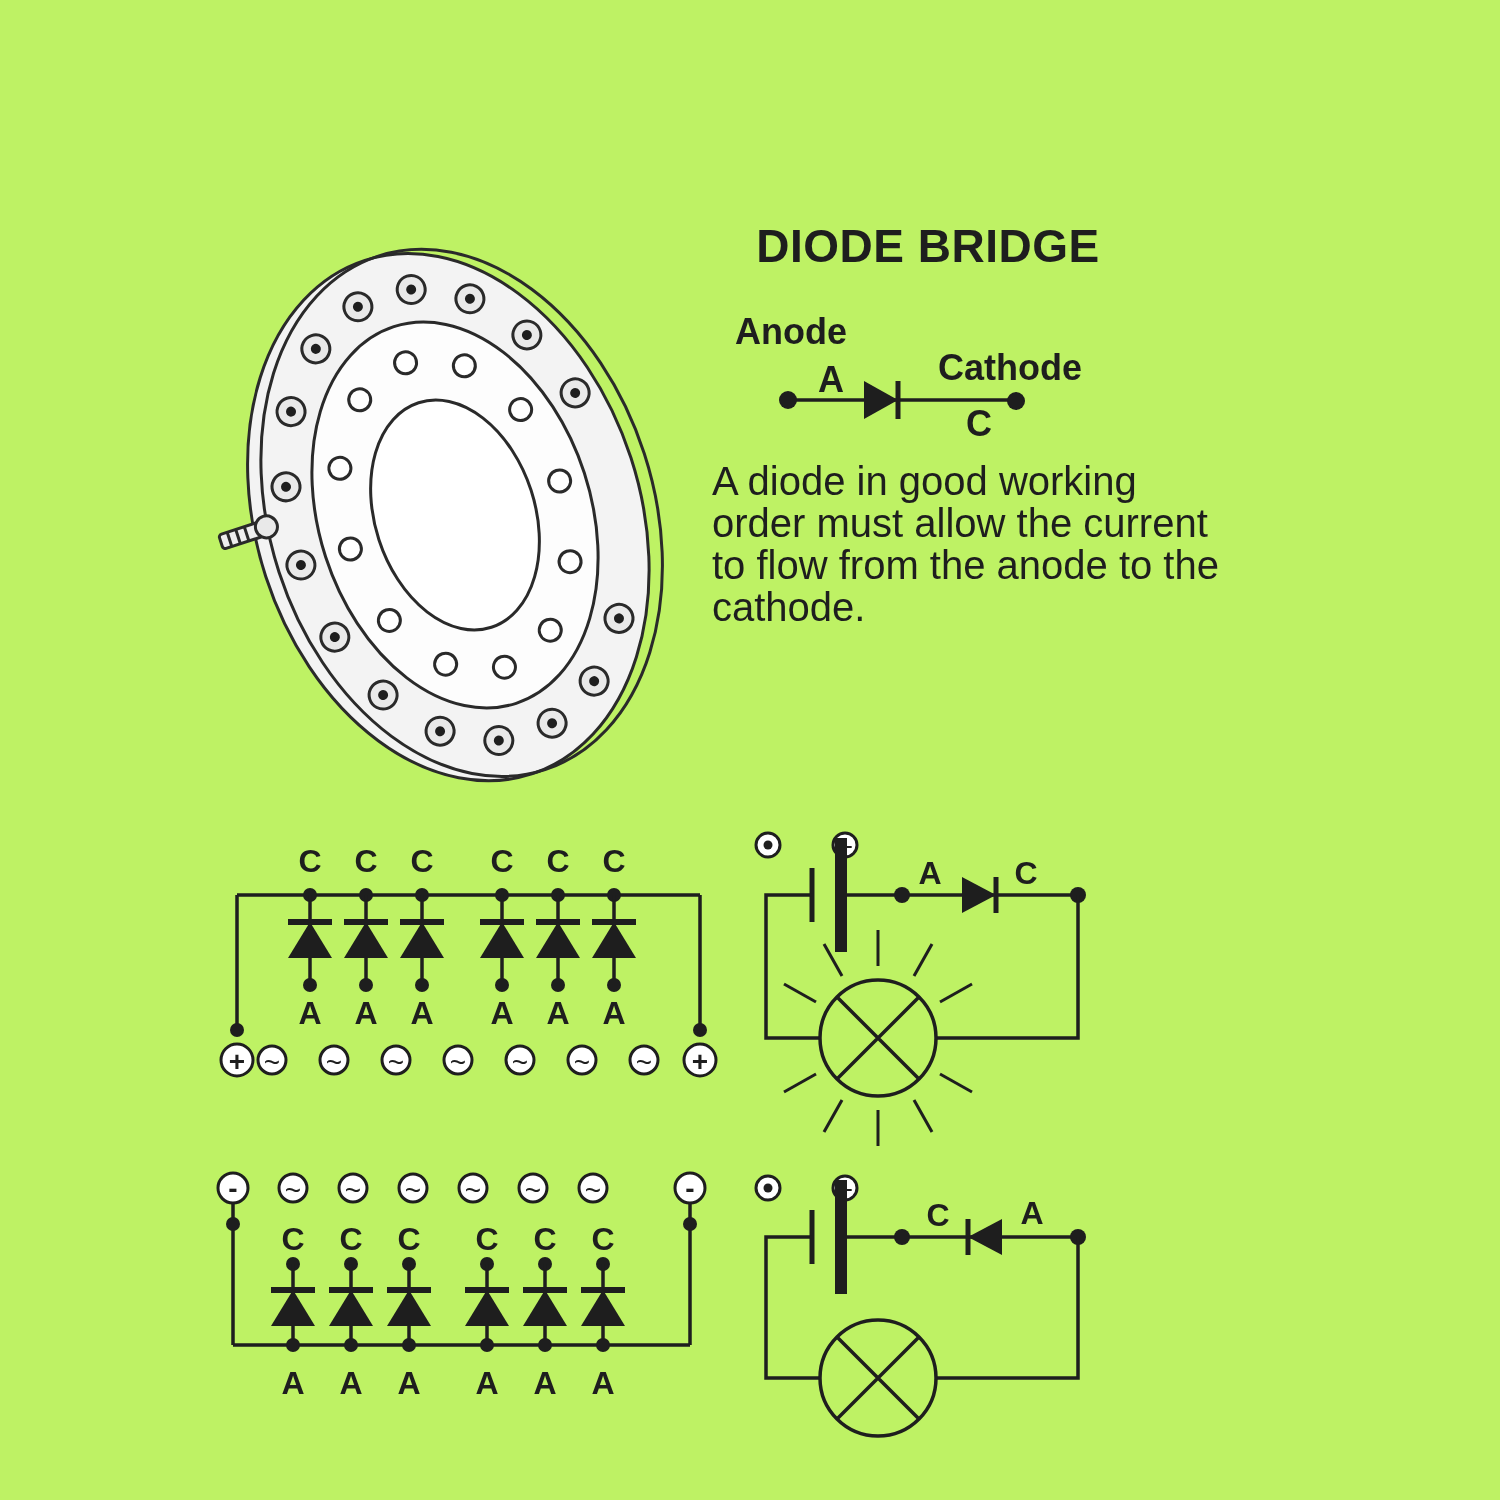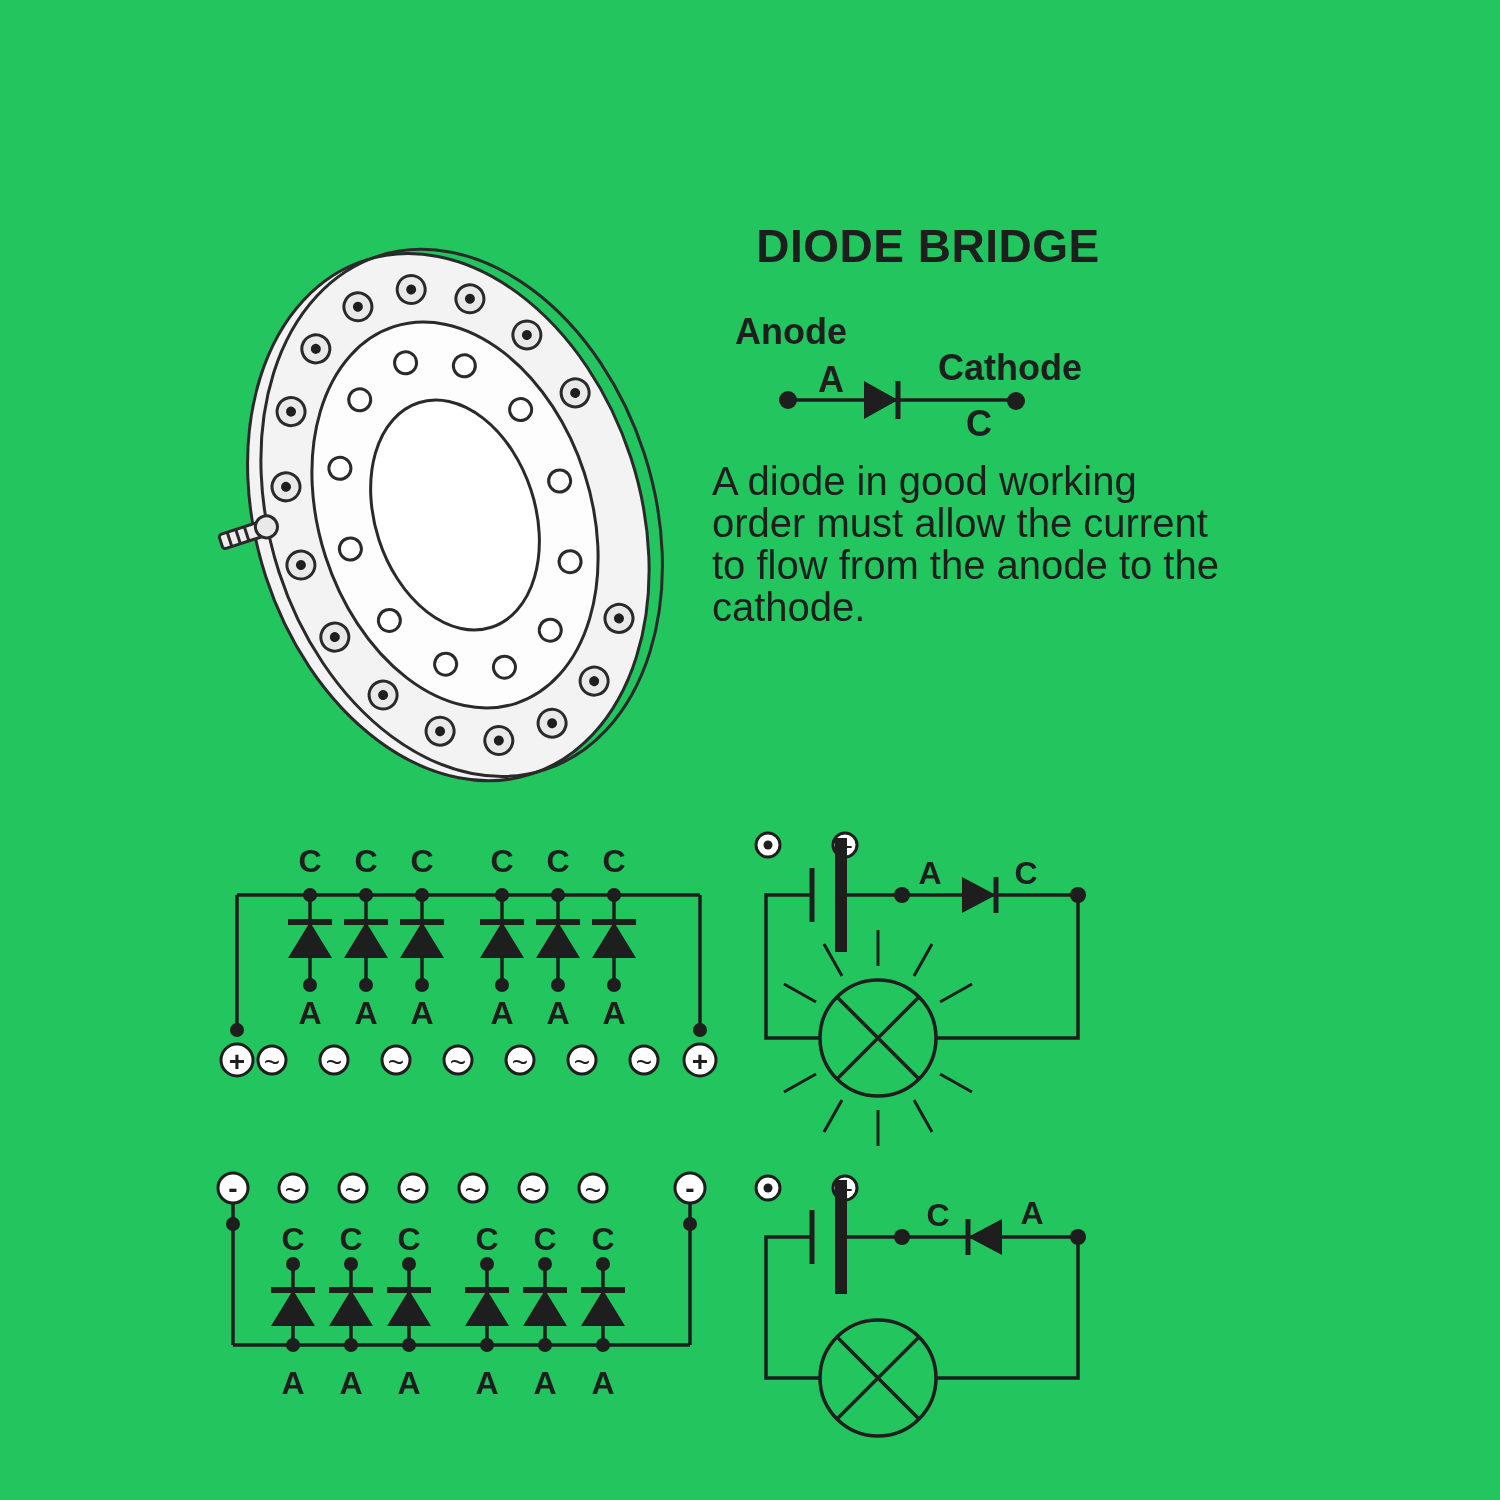--- a/index.html
+++ b/index.html
@@ -1,16 +1,16 @@
 <!DOCTYPE html>
 <html><head>
 <meta charset="utf-8">
 <style>
   html,body{margin:0;padding:0;background:#ffffff;}
-  .canvas{position:relative;width:1500px;height:1500px;background:#22c55e;overflow:hidden;}
+  .canvas{position:relative;width:1500px;height:1500px;background:#bef264;overflow:hidden;}
   svg{display:block;}
   svg text{font-family:"Liberation Sans",sans-serif;fill:#1e1e1e;}
   .t-title{font-size:46px;font-weight:bold;letter-spacing:.5px;}
   .t-label{font-size:36px;font-weight:bold;}
   .t-body{font-size:40px;}
   .t-node{font-size:32px;font-weight:bold;}
   .t-term{font-size:28px;font-weight:bold;}
   .t-tilde{font-size:28px;}
   .wire{stroke:#1e1e1e;stroke-width:3.5;fill:none;}
   .bar{stroke:#1e1e1e;stroke-width:6;fill:none;}

